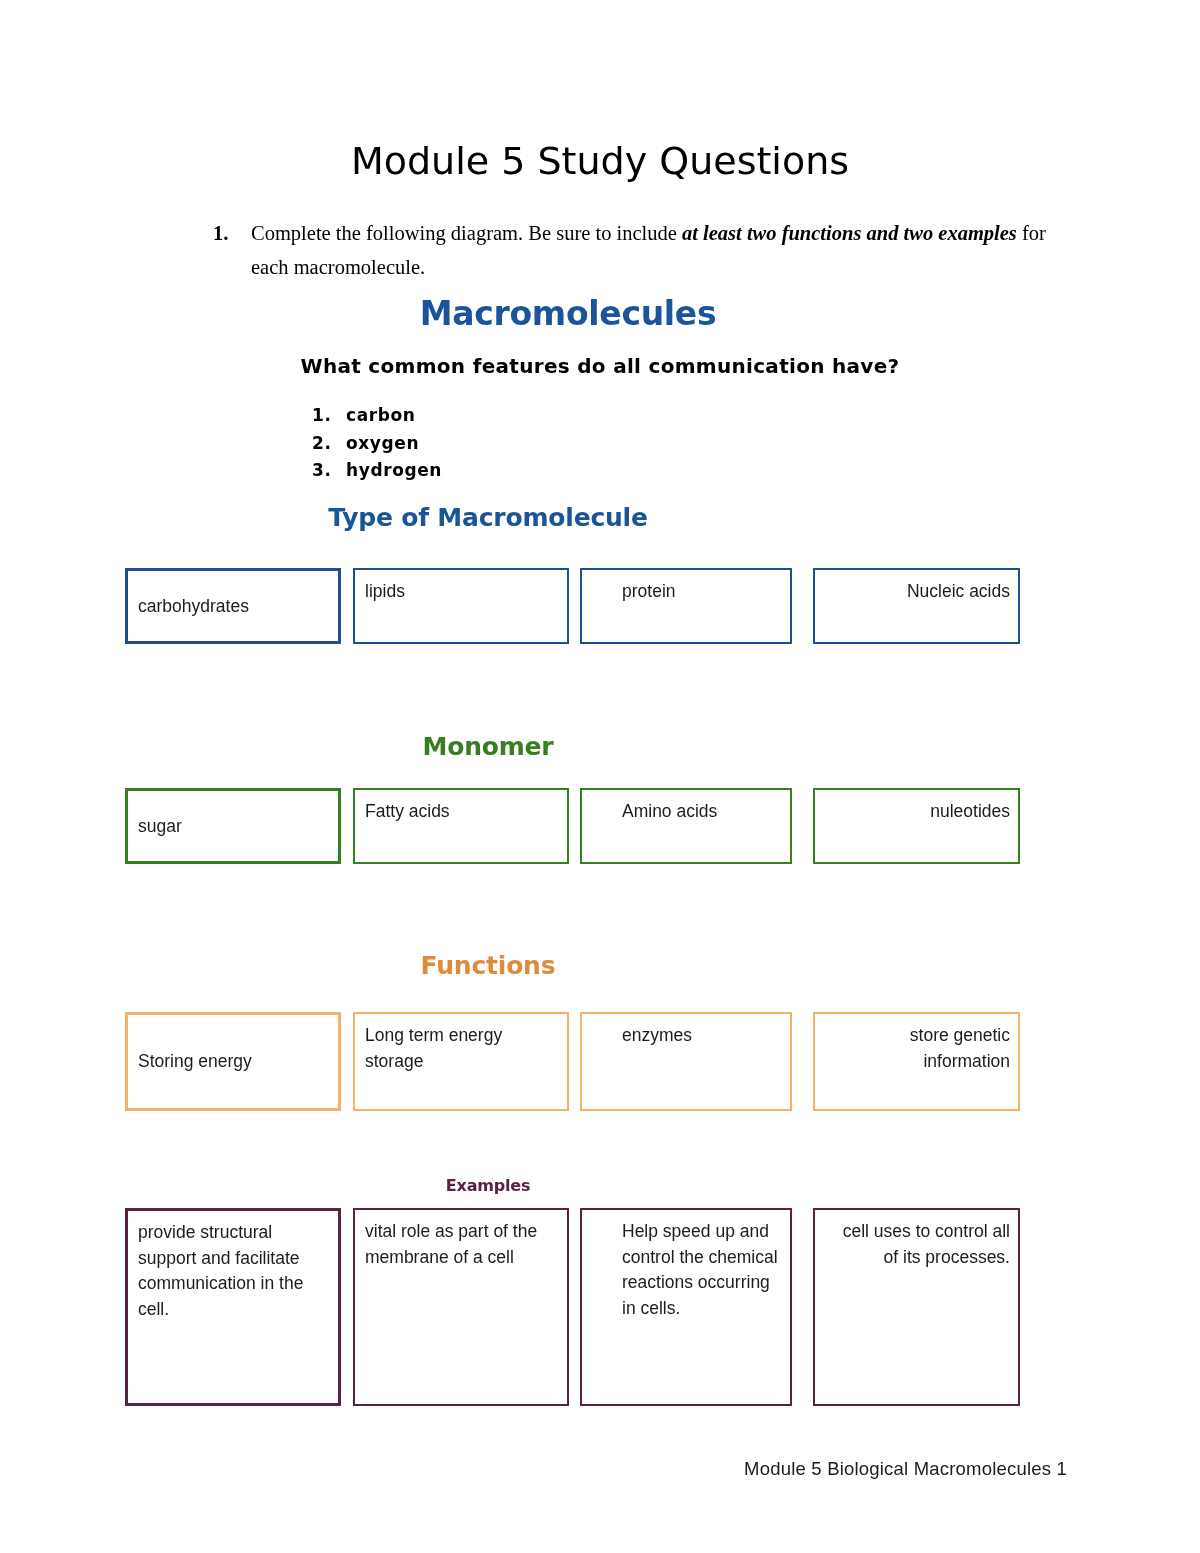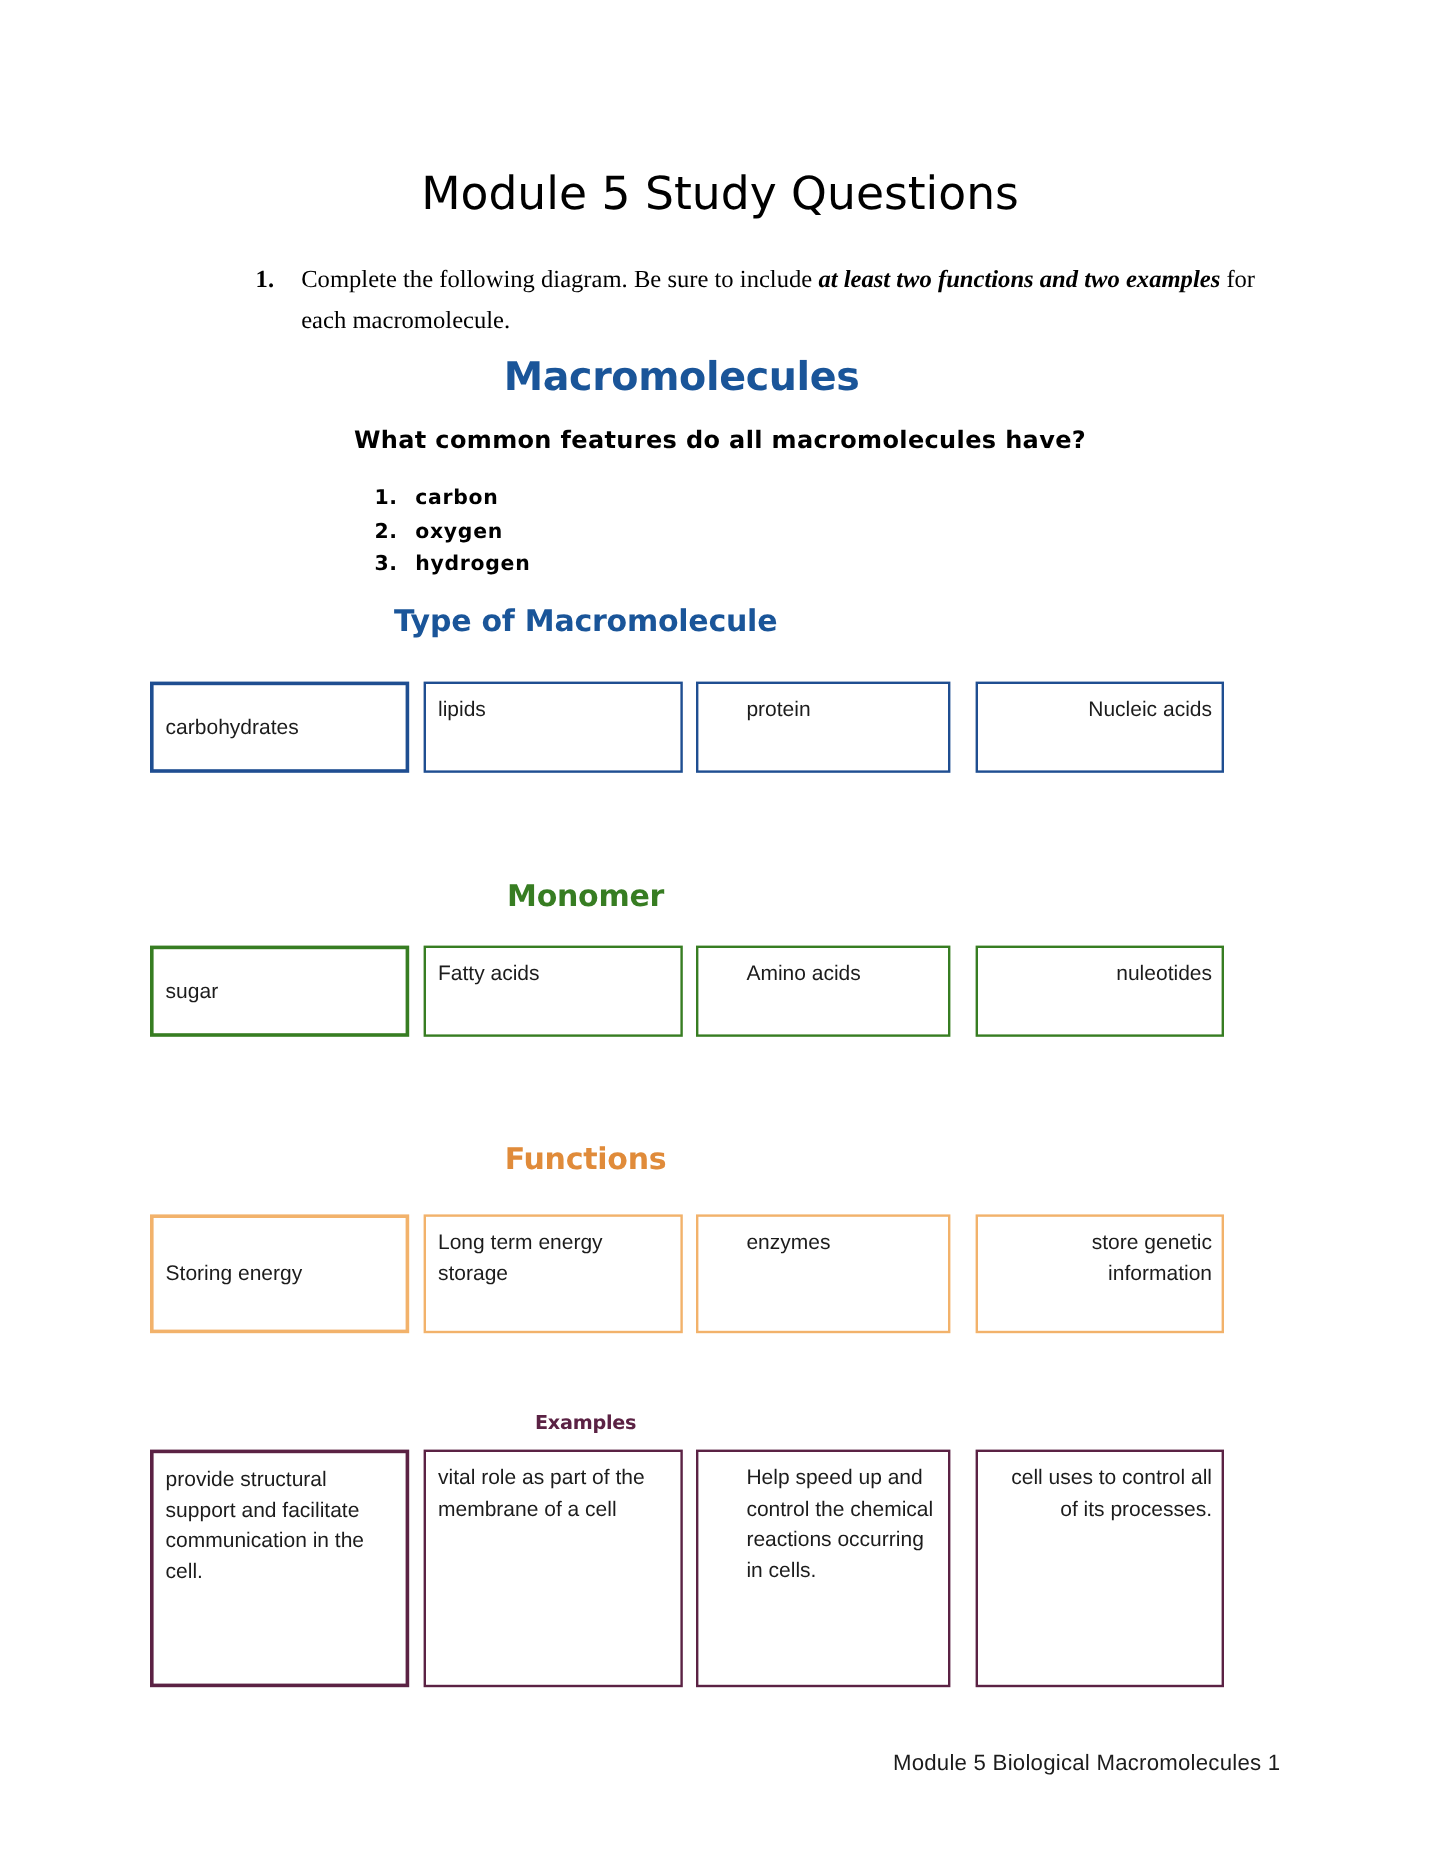--- a/index.html
+++ b/index.html
@@ -205,21 +205,21 @@
 
   <div class="question-block">
     <div class="question-row">
       <div class="q-num">1.</div>
       <div class="q-text"><span>Complete the following diagram. Be sure to include </span><span class="emph">at least two functions and two examples</span><span> for each macromolecule.</span></div>
     </div>
   </div>
 
   <div class="macro-heading">Macromolecules</div>
 
-  <div class="features-q">What common features do all macromolecules have?</div>
+  <div class="features-q">What common features do all communication have?</div>
 
   <div class="features-list">
     <div class="feature-item">
       <span class="feature-num">1.</span>
       <span>carbon</span>
     </div>
     <div class="feature-item">
       <span class="feature-num">2.</span>
       <span>oxygen</span>
     </div>

